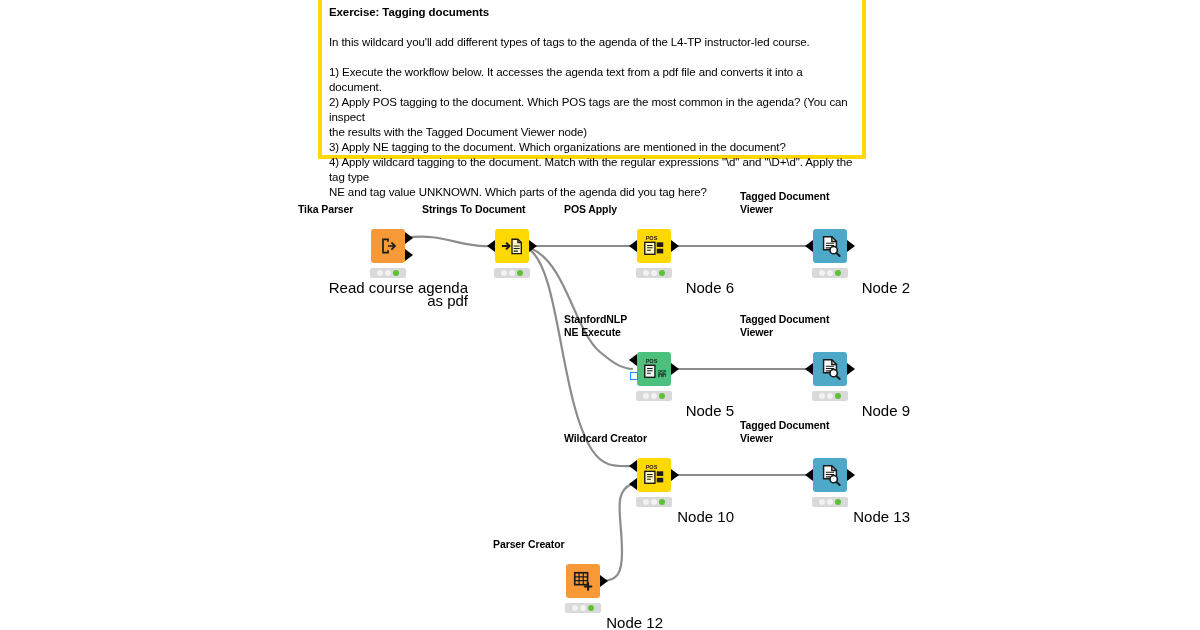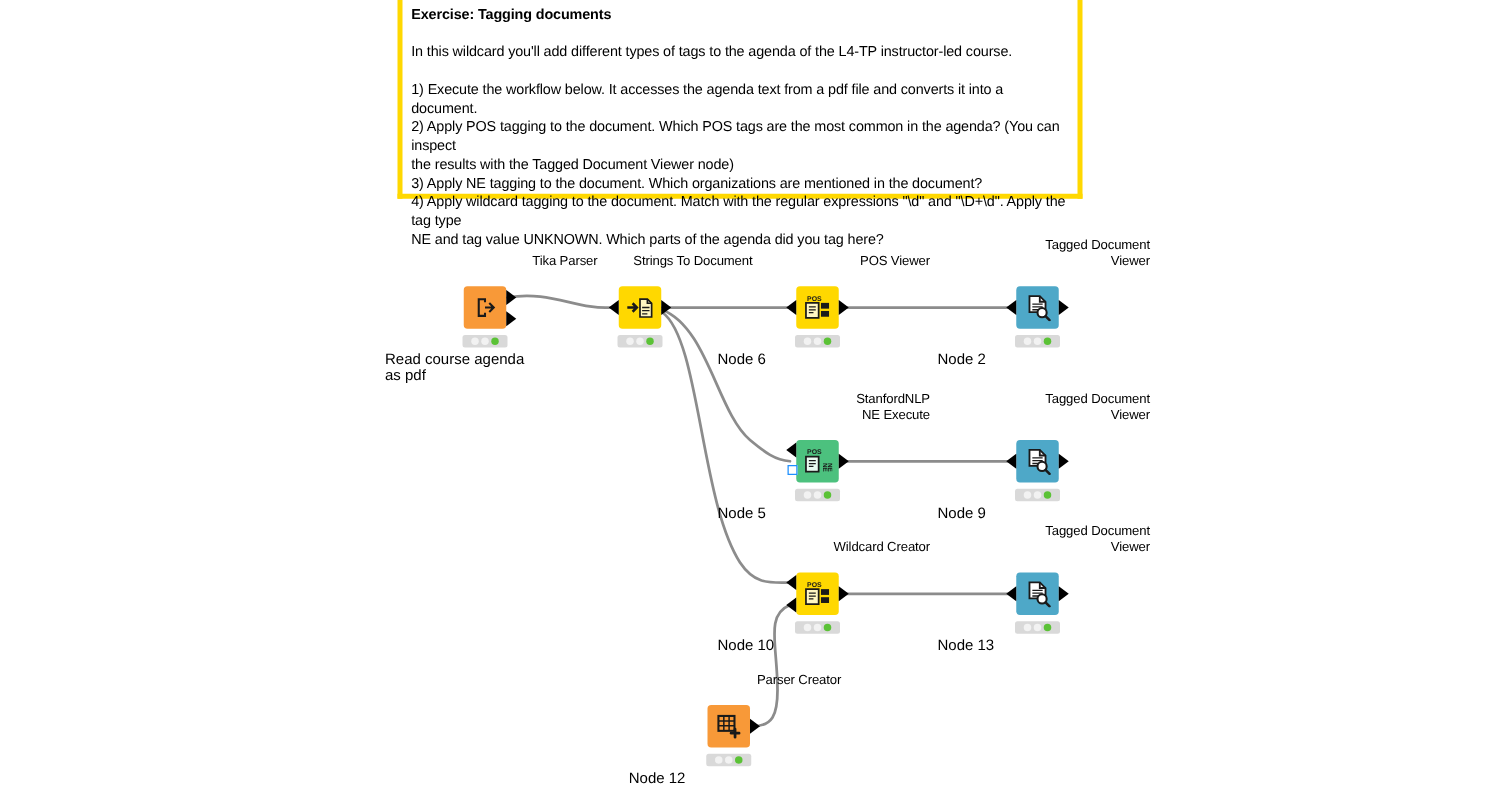--- a/index.html
+++ b/index.html
@@ -73,23 +73,23 @@
     display: flex;
     align-items: center;
     justify-content: center;
   }
   .node .box svg { display: block; }
 
   .node .title {
     position: absolute;
     left: -90px;
     width: 180px;
-    text-align: right;
+    text-align: left;
     font-size: 10.5px;
-    font-weight: normal;
+    font-weight: bold;
     line-height: 12.5px;
     letter-spacing: -0.1px;
     white-space: pre-line;
   }
   .node .title.one { top: -43px; }
   .node .title.two { top: -56px; }
 
   .node .status {
     position: absolute;
     left: -18px;
@@ -110,22 +110,22 @@
     border-radius: 50%;
     background: #F2F2F2;
   }
   .node .status i.green { background: #5BC236; }
 
   .node .nodelabel {
     position: absolute;
     left: -80px;
     top: 35px;
     width: 160px;
-    text-align: left;
-    font-size: 12px;
+    text-align: right;
+    font-size: 15px;
     line-height: 13px;
     white-space: pre-line;
   }
 
   
   .port {
     position: absolute;
     width: 0; height: 0;
     border-top: 6px solid transparent;
     border-bottom: 6px solid transparent;
@@ -215,21 +215,21 @@
     <div class="port out" style="left:17px; top:-6px;"></div>
     <div class="status">
       <i></i>
       <i></i>
       <i class="green"></i>
     </div>
     <div class="nodelabel"></div>
   </div>
 
   <div class="node" style="left:654px; top:246px;">
-    <div class="title one">POS Viewer</div>
+    <div class="title one">POS Apply</div>
     <div class="box" style="background:#FFD800;">
       <span>
         <svg width="24" height="24" viewBox="0 0 26 26">
           <text x="4" y="7" font-family="Liberation Sans, sans-serif" font-size="6" font-weight="bold" fill="#1a1a1a">POS</text>
           <rect x="3" y="9" width="11" height="13" fill="#FFF7C2" stroke="#1a1a1a" stroke-width="1.5"></rect>
           <path d="M5.5 12.5 h6 M5.5 15 h6 M5.5 17.5 h4" stroke="#1a1a1a" stroke-width="1.1"></path>
           <rect x="16" y="9" width="7" height="5" fill="#1a1a1a"></rect>
           <rect x="16" y="16" width="7" height="5" fill="#1a1a1a"></rect>
         </svg>
       </span>

